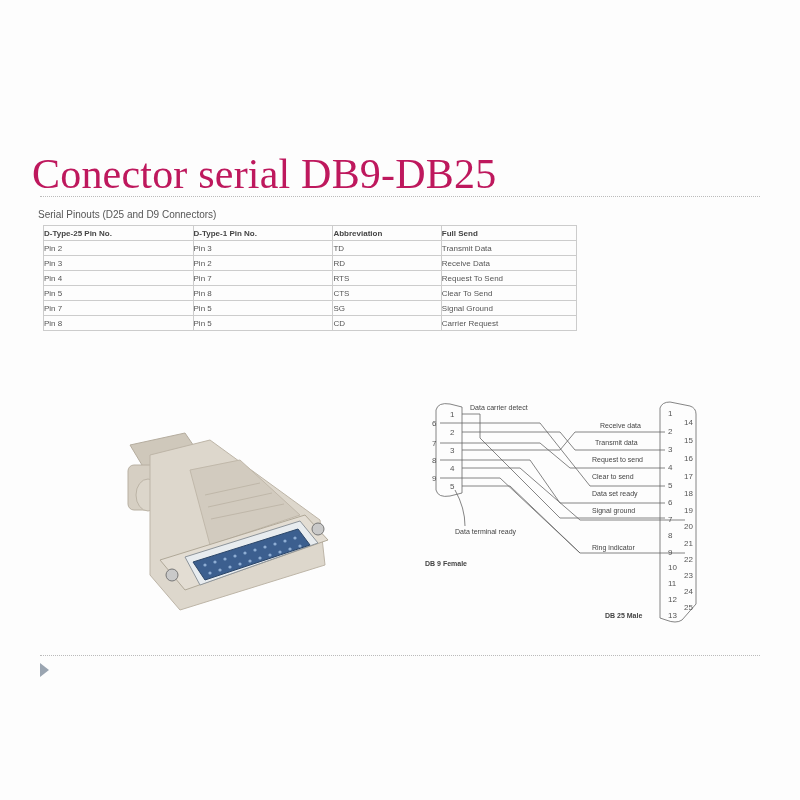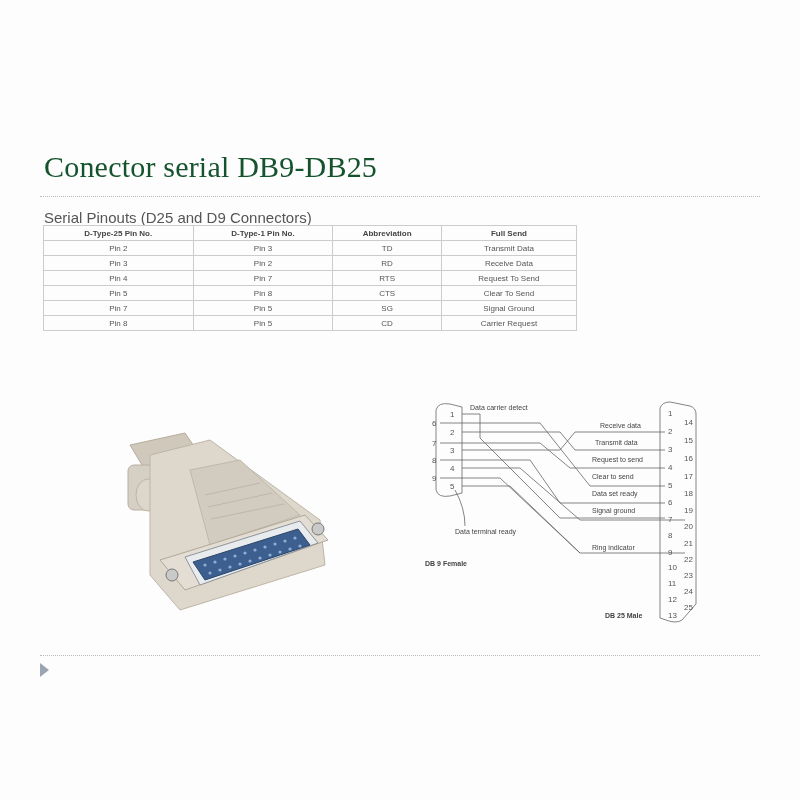--- a/index.html
+++ b/index.html
@@ -1,21 +1,21 @@
 <!DOCTYPE html>
 <html><head>
   <meta charset="utf-8">
   <style>
     html, body { margin:0; padding:0; }
     body { width:800px; height:800px; background:#fdfdfd; position:relative; overflow:hidden; font-family:"Liberation Sans", sans-serif; }
-    .slide-title { position:absolute; left:44px; top:150px; font-family:"Liberation Serif", "DejaVu Serif", serif; font-size:30px; color:#14532d; letter-spacing:0.2px; }
+    .slide-title { position:absolute; left:32px; top:150px; font-family:"Liberation Serif", "DejaVu Serif", serif; font-size:42px; color:#be185d; letter-spacing:0.2px; }
     .rule { position:absolute; left:40px; width:720px; height:0; border-top:1px dotted #bbb; }
-    .table-caption { position:absolute; left:44px; top:209px; font-size:15px; color:#555; }
+    .table-caption { position:absolute; left:38px; top:209px; font-size:10px; color:#555; }
     table.pinouts { position:absolute; left:43px; top:225px; width:534px; border-collapse:collapse; font-size:8px; color:#555; }
-    table.pinouts th, table.pinouts td { border:1px solid #ccc; height:14px; padding:0; text-align:center; font-weight:normal; }
+    table.pinouts th, table.pinouts td { border:1px solid #ccc; height:14px; padding:0; text-align:left; font-weight:normal; }
     table.pinouts th { font-weight:bold; color:#444; }
     .photo { position:absolute; left:90px; top:425px; width:250px; height:190px; }
     .diagram { position:absolute; left:420px; top:398px; width:300px; height:230px; }
     .nav-arrow { position:absolute; left:40px; top:663px; width:0; height:0; border-top:7px solid transparent; border-bottom:7px solid transparent; border-left:9px solid #9aa5b1; cursor:pointer; }
     svg text { font-family:"Liberation Sans", sans-serif; }
   </style>
 </head>
 <body>
 
 <div class="slide-title">Conector serial DB9-DB25</div>

